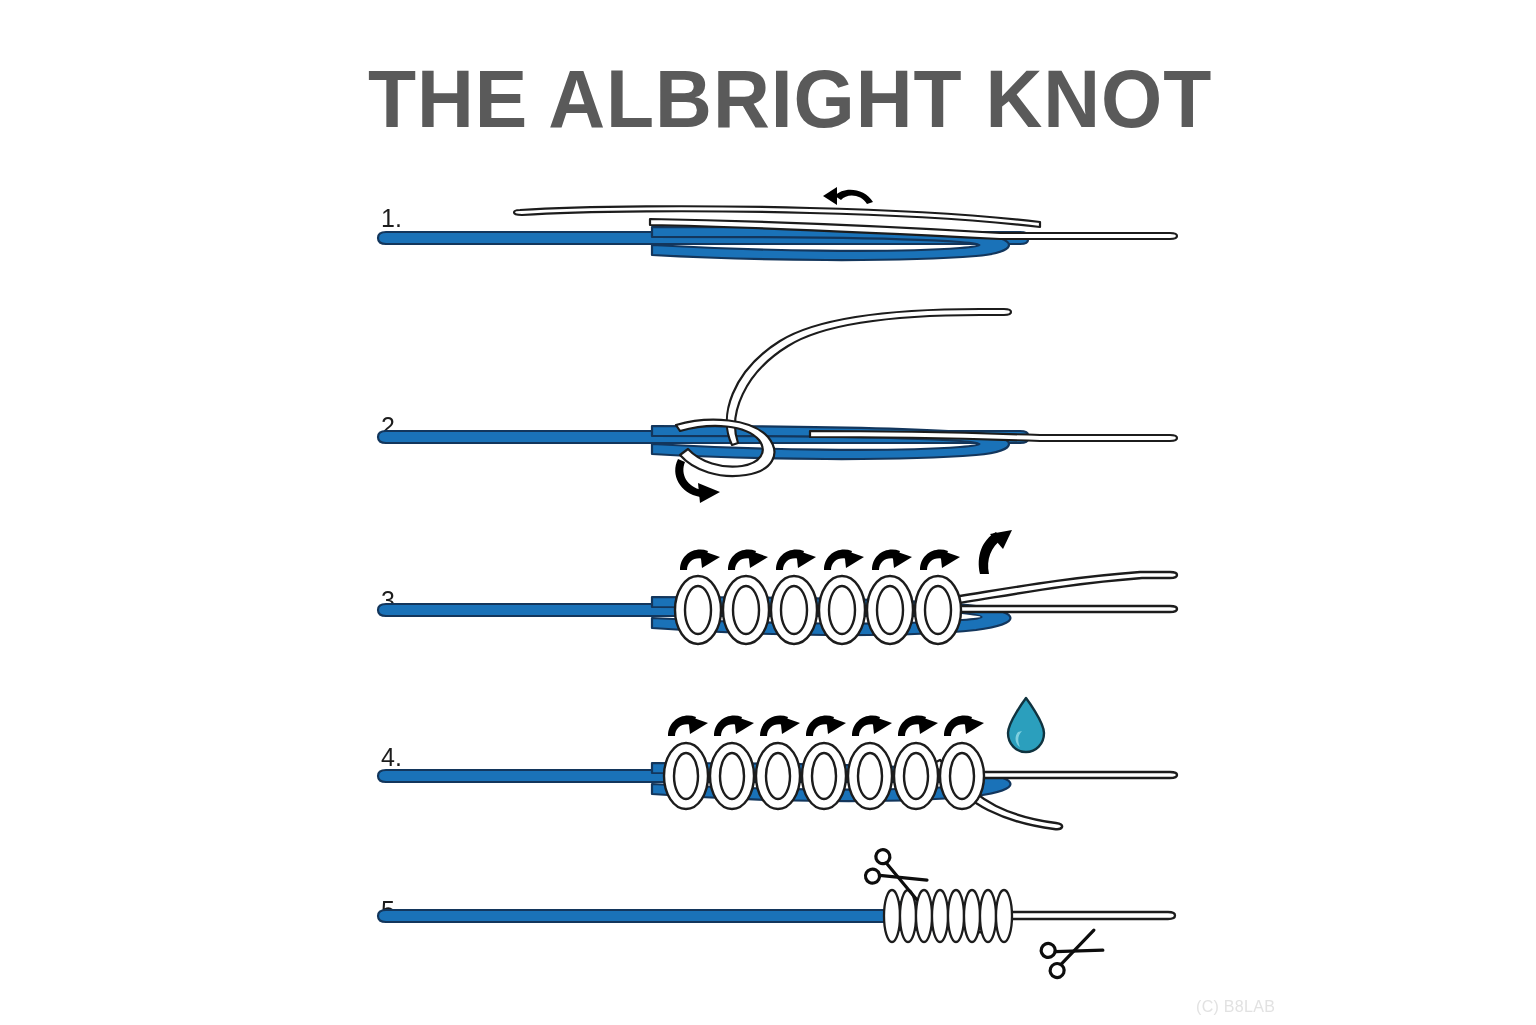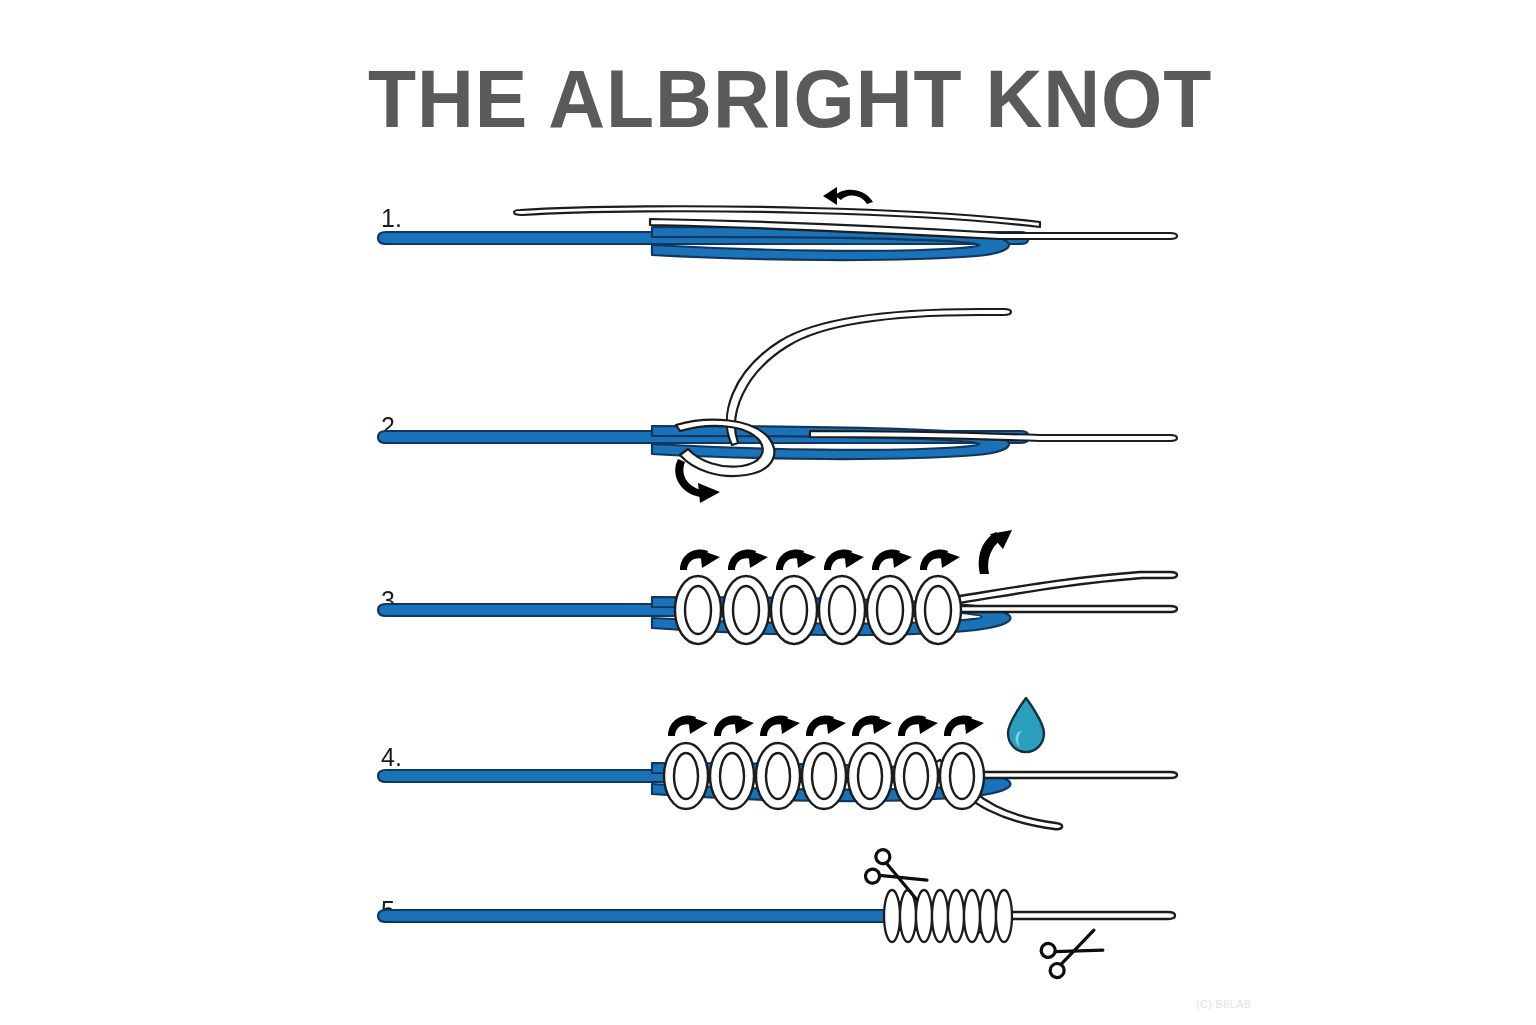--- a/index.html
+++ b/index.html
@@ -66,21 +66,21 @@
   .step3-fig { left: 380px; top: 520px;  width: 800px; height: 145px; }
   .step4-fig { left: 380px; top: 690px;  width: 800px; height: 150px; }
   .step5-fig { left: 380px; top: 840px;  width: 800px; height: 160px; }
 
   
   .watermark {
     position: absolute;
     left: 1196px;
     top: 998px;
     font-family: "Liberation Sans", sans-serif;
-    font-size: 11px;
+    font-size: 16px;
     letter-spacing: 0.3px;
     color: #e2e2e2;
     user-select: none;
     white-space: nowrap;
   }
 </style>
 </head>
 <body>
 
 <div class="canvas">

